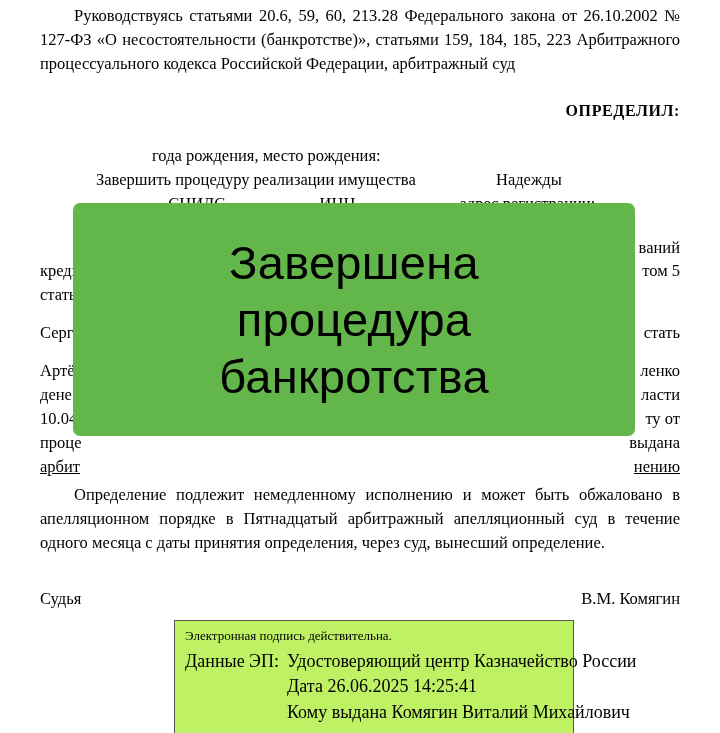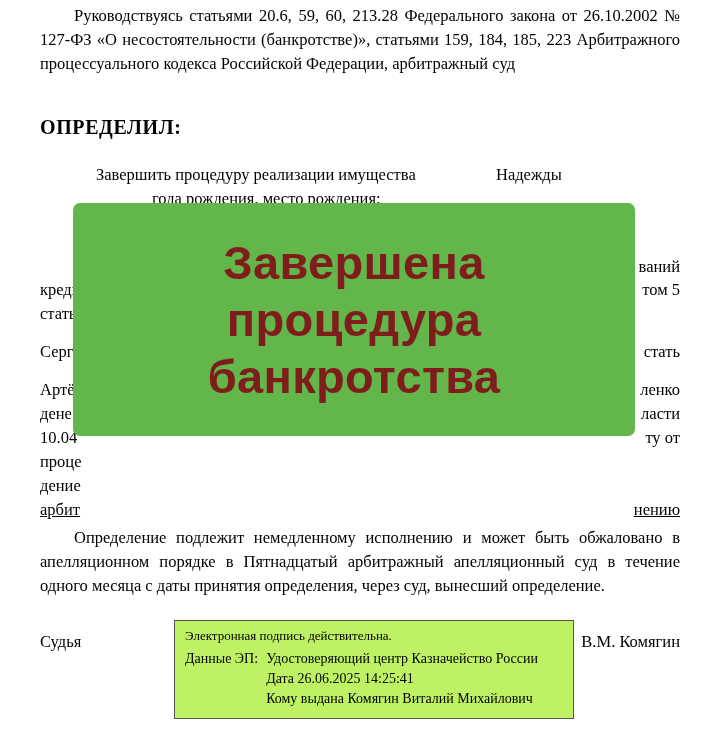--- a/index.html
+++ b/index.html
@@ -29,25 +29,25 @@
     text-justify: inter-word;
     margin: 0;
   }
   .para.indent {
     text-indent: 34px;
   }
   .top-block {
     padding-top: 4px;
   }
   .ruling-title {
-    text-align: left;
+    text-align: right;
     font-weight: bold;
-    font-size: 20px;
+    font-size: 16px;
     letter-spacing: 0.6px;
-    margin-top: 40px;
+    margin-top: 26px;
     margin-bottom: 24px;
   }
   .body-line {
     font-size: 16.5px;
     line-height: 1.45;
     margin: 0;
   }
   .gap-sm { height: 14px; }
   .gap-md { height: 20px; }
 
@@ -76,23 +76,23 @@
     height: 233px;
     background: #62b64a;
     border-radius: 7px;
     display: flex;
     align-items: center;
     justify-content: center;
     text-align: center;
     z-index: 20;
   }
   .stamp-text {
-    color: #7f1d1d;
+    color: #000000;
     font-family: "Liberation Sans", sans-serif;
-    font-weight: bold;
+    font-weight: normal;
     font-size: 47px;
     line-height: 1.22;
     letter-spacing: 0.3px;
     padding: 0 10px;
   }
 
   
   .sig-box {
     position: absolute;
     left: 174px;
@@ -103,50 +103,50 @@
     padding: 7px 4px 9px 10px;
     background: #bef264;
   }
   .sig-valid {
     font-size: 13px;
     line-height: 1.3;
     margin-bottom: 4px;
   }
   .sig-data {
     display: flex;
-    font-size: 14px;
+    font-size: 18px;
     line-height: 1.42;
   }
   .sig-label {
     white-space: nowrap;
     padding-right: 8px;
   }
   .sig-values div { white-space: nowrap; }
 </style>
 </head>
 <body>
 
 <div class="page">
 
   <div class="top-block">
     <p class="para indent">Руководствуясь статьями 20.6, 59, 60, 213.28 Федерального закона от 26.10.2002 № 127-ФЗ «О несостоятельности (банкротстве)», статьями 159, 184, 185, 223 Арбитражного процессуального кодекса Российской Федерации, арбитражный суд</p>
   </div>
 
   <div class="ruling-title">ОПРЕДЕЛИЛ:</div>
 
   <div>
+    <div class="body-line" style="padding-left:112px;">
+      <span>года рождения, место рождения:</span>
+      <span class="blank" style="width:70px;"></span>
+    </div>
     <div class="body-line" style="padding-left:56px;">
       <span>Завершить процедуру реализации имущества</span>
       <span class="blank" style="width:72px;"></span>
       <span>Надежды</span>
       <span class="blank" style="width:30px;"></span>
-    </div>
-    <div class="body-line" style="padding-left:112px;">
-      <span>года рождения, место рождения:</span>
-      <span class="blank" style="width:70px;"></span>
     </div>
     <div class="body-line" style="padding-left:120px;">
       <span>, СНИЛС</span>
       <span class="blank" style="width:86px;"></span>
       <span>ИНН</span>
       <span class="blank" style="width:96px;"></span>
       <span>адрес регистрации:</span>
     </div>
   </div>
 
@@ -178,23 +178,23 @@
   <div class="body-line" style="display:flex;justify-content:space-between;">
     <span>дене</span>
     <span>ласти</span>
   </div>
 
   <div class="body-line" style="display:flex;justify-content:space-between;">
     <span>10.04</span>
     <span>ту от</span>
   </div>
 
-  <div class="body-line" style="display:flex;justify-content:space-between;flex-direction:column;">
+  <div class="body-line" style="display:flex;justify-content:space-between;">
     <span>проце</span>
-    <span>дение</span>
+    <span>выдана</span>
   </div>
 
   <div class="body-line" style="display:flex;justify-content:space-between;text-decoration:underline;">
     <span>арбит</span>
     <span>нению</span>
   </div>
 
   <p class="para indent" style="margin-top:4px;">Определение подлежит немедленному исполнению и может быть обжаловано в апелляционном порядке в Пятнадцатый арбитражный апелляционный суд в течение одного месяца с даты принятия определения, через суд, вынесший определение.</p>
 
   <div class="judge-row">

